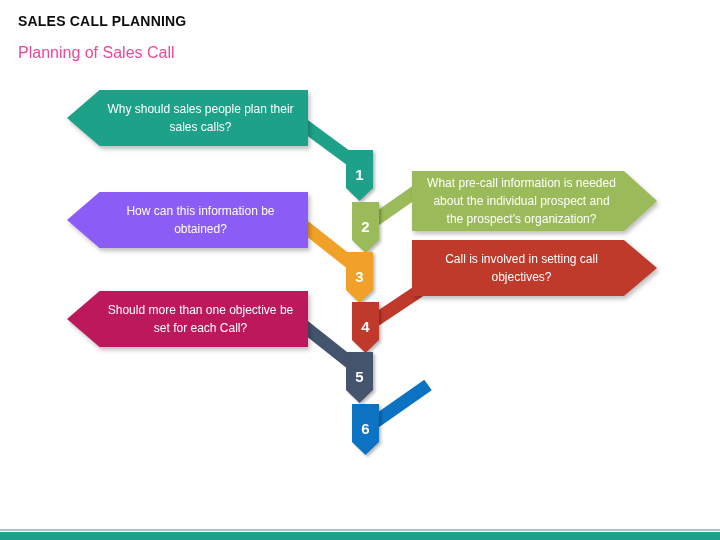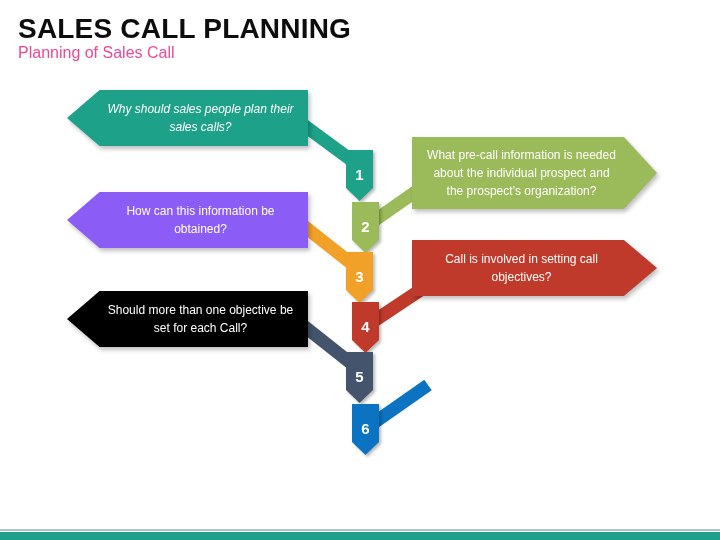--- a/index.html
+++ b/index.html
@@ -3,40 +3,40 @@
 <meta charset="utf-8">
 <style>
   * { margin:0; padding:0; box-sizing:border-box; }
   html,body { background:#e8e8e8; }
   .slide {
     position:relative; width:720px; height:540px; background:#ffffff;
     overflow:hidden; font-family:"Liberation Sans", sans-serif;
   }
   .title {
     position:absolute; left:18px; top:13px;
-    font-size:28px; font-weight:bold; color:#0d0d0d; letter-spacing:0.2px;
+    font-size:14px; font-weight:bold; color:#0d0d0d; letter-spacing:0.2px;
   }
   .subtitle {
     position:absolute; left:18px; top:44px;
     font-size:16px; font-weight:400; color:#ec4899;
   }
   .diagram-svg { position:absolute; left:0; top:0; }
   .band { stroke-width:13; }
   .pent { filter:drop-shadow(2px 2.5px 1.5px rgba(0,0,0,0.28)); }
   .stepnum {
     fill:#ffffff; font-size:15px; font-weight:bold;
     font-family:"Liberation Sans", sans-serif; text-anchor:middle;
   }
   .bwrap { position:absolute; filter:drop-shadow(2.5px 3px 2px rgba(0,0,0,0.25)); }
   .banner {
     width:241px; height:56px; color:#ffffff;
     display:flex; align-items:center; justify-content:center;
     text-align:center; font-size:12px; line-height:1.5;
   }
-  .banner.tall { height:72px; width:245px; }
+  .banner.tall { height:60px; width:245px;margin-top:34px; }
   .banner.left {
     clip-path:polygon(0 50%, 13.5% 0, 100% 0, 100% 100%, 13.5% 100%);
     padding:4px 12px 4px 38px;
   }
   .banner.right {
     width:245px;
     clip-path:polygon(0 0, 86.5% 0, 100% 50%, 86.5% 100%, 0 100%);
     padding:4px 38px 4px 12px;
   }
   .footer-line { position:absolute; left:0; right:0; bottom:9px; height:2px; background:#adc2cc; }
@@ -79,21 +79,21 @@
       <polygon class="pent" points="346,352 373,352 373,390 359.5,403 346,390" fill="#44546c"></polygon>
       <text class="stepnum" x="359.5" y="382">5</text>
     </g>
     <g>
       <polygon class="pent" points="352,404 379,404 379,442 365.5,455 352,442" fill="#0c72c2"></polygon>
       <text class="stepnum" x="365.5" y="434">6</text>
     </g>
   </svg>
 
   <div class="bwrap" style="left:67px; top:90px">
-    <div class="banner left" style="background: rgb(30, 161, 137); font-style: italic;">
+    <div class="banner left" style="background: rgb(30, 161, 137);">
       <span>Why should sales people plan their sales calls?</span>
     </div>
   </div>
 
   <div class="bwrap" style="left:412px; top:137px">
     <div class="banner right tall" style="background: rgb(155, 186, 89);">
       <span>What pre-call information is needed about the individual prospect and the prospect’s organization?</span>
     </div>
   </div>
 
@@ -103,21 +103,21 @@
     </div>
   </div>
 
   <div class="bwrap" style="left:412px; top:240px">
     <div class="banner right" style="background: rgb(192, 58, 43);">
       <span>Call is involved in setting call objectives?</span>
     </div>
   </div>
 
   <div class="bwrap" style="left:67px; top:291px">
-    <div class="banner left" style="background: #000000;">
+    <div class="banner left" style="background: #be185d;">
       <span>Should more than one objective be set for each Call?</span>
     </div>
   </div>
 
 
   <div class="footer-line" style="background: rgb(173, 194, 204);"></div>
   <div class="footer-bar" style="background: rgb(31, 160, 139);"></div>
 </div>
 
 </body></html>

